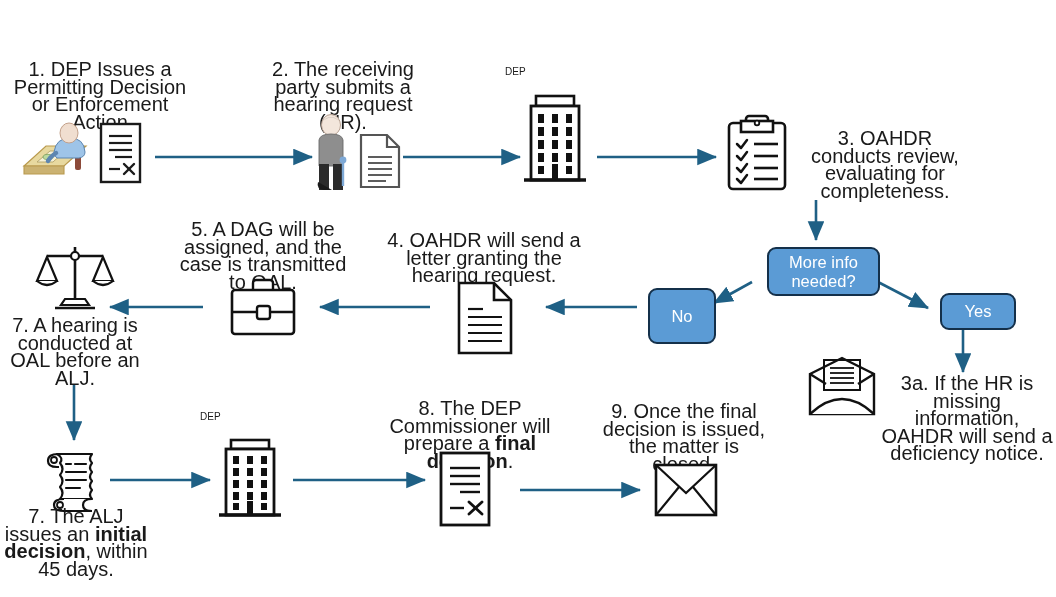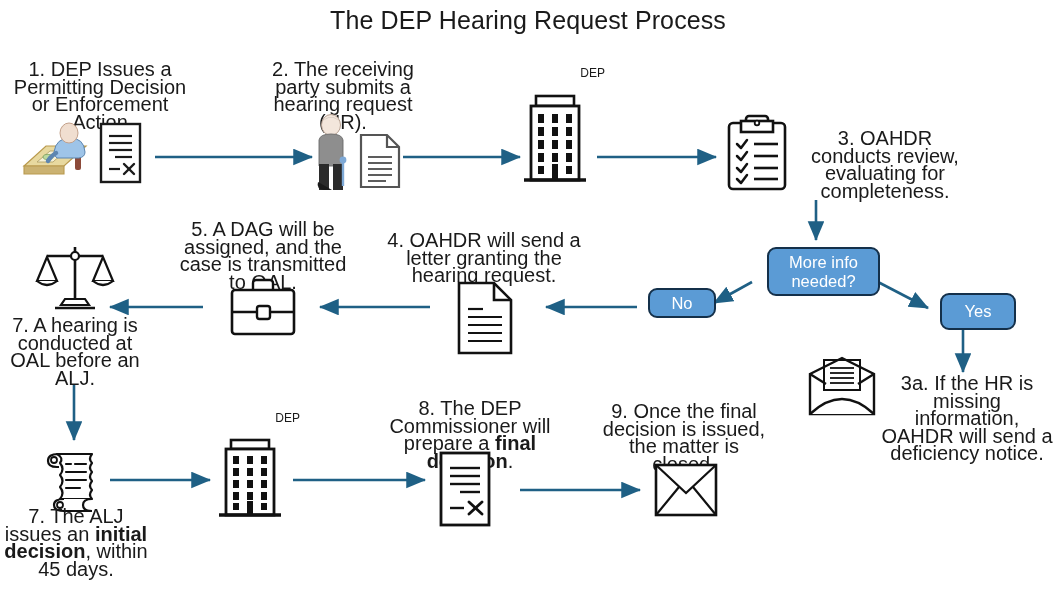--- a/index.html
+++ b/index.html
@@ -31,22 +31,22 @@
   .caption {
     position: absolute;
     text-align: center;
     font-size: 20px;
     line-height: 17.6px;
     color: #1a1a1a;
   }
   .caption b { font-weight: bold; }
   .node-label {
     position: absolute;
-    text-align: right;
-    font-size: 12px;
+    text-align: left;
+    font-size: 10px;
     color: #1a1a1a;
   }
   .dbox {
     position: absolute;
     box-sizing: border-box;
     background: #5B9BD5;
     border: 2.4px solid #14304a;
     border-radius: 9px;
     color: #ffffff;
     display: flex;
@@ -59,21 +59,20 @@
     margin-left: 8px;
   }
   svg { display: block; overflow: visible; }
   .ico { position: absolute; }
 </style>
 </head>
 <body>
 
 <div id="canvas">
 
-  <div class="title">The DEP Hearing Request Process</div>
 
   <svg class="abs" style="left:0;top:0;width:1056px;height:597px;">
     <defs>
       <marker id="ah" markerWidth="9" markerHeight="9" refX="7.2" refY="3.2" orient="auto" markerUnits="strokeWidth">
         <path d="M0,0 L7.6,3.2 L0,6.4 z" fill="#1F6085"></path>
       </marker>
     </defs>
     <g stroke="#1F6085" stroke-width="2.6" fill="none" marker-end="url(#ah)">
 
       <line x1="155" y1="157" x2="312" y2="157"></line>
@@ -204,21 +203,21 @@
       <line x1="32" y1="43" x2="56" y2="43"></line>
       <line x1="32" y1="55" x2="56" y2="55"></line>
       <line x1="32" y1="66" x2="56" y2="66"></line>
     </g>
   </svg>
   <div class="caption" style="left:800px; top:130px; width:170px;">3. OAHDR conducts review, evaluating for completeness.</div>
 
   <div class="dbox" style="left:759px; top:247px; width:113px; height:49px;">More info
 needed?</div>
 
-  <div class="dbox" style="left:640px; top:288px; width:68px; height:30px;">No</div>
+  <div class="dbox" style="left:640px; top:288px; width:68px; height:56px;">No</div>
 
   <div class="dbox" style="left:932px; top:293px; width:76px; height:37px;">Yes</div>
 
   <svg class="ico" style="left:806px; top:356px;" width="72" height="62" viewBox="0 0 72 62">
     <rect x="18" y="4" width="36" height="30" fill="#ffffff" stroke="#111111" stroke-width="2"></rect>
     <g stroke="#111111" stroke-width="1.8">
       <line x1="24" y1="12" x2="48" y2="12"></line>
       <line x1="24" y1="17" x2="48" y2="17"></line>
       <line x1="24" y1="22" x2="48" y2="22"></line>
       <line x1="24" y1="27" x2="48" y2="27"></line>

